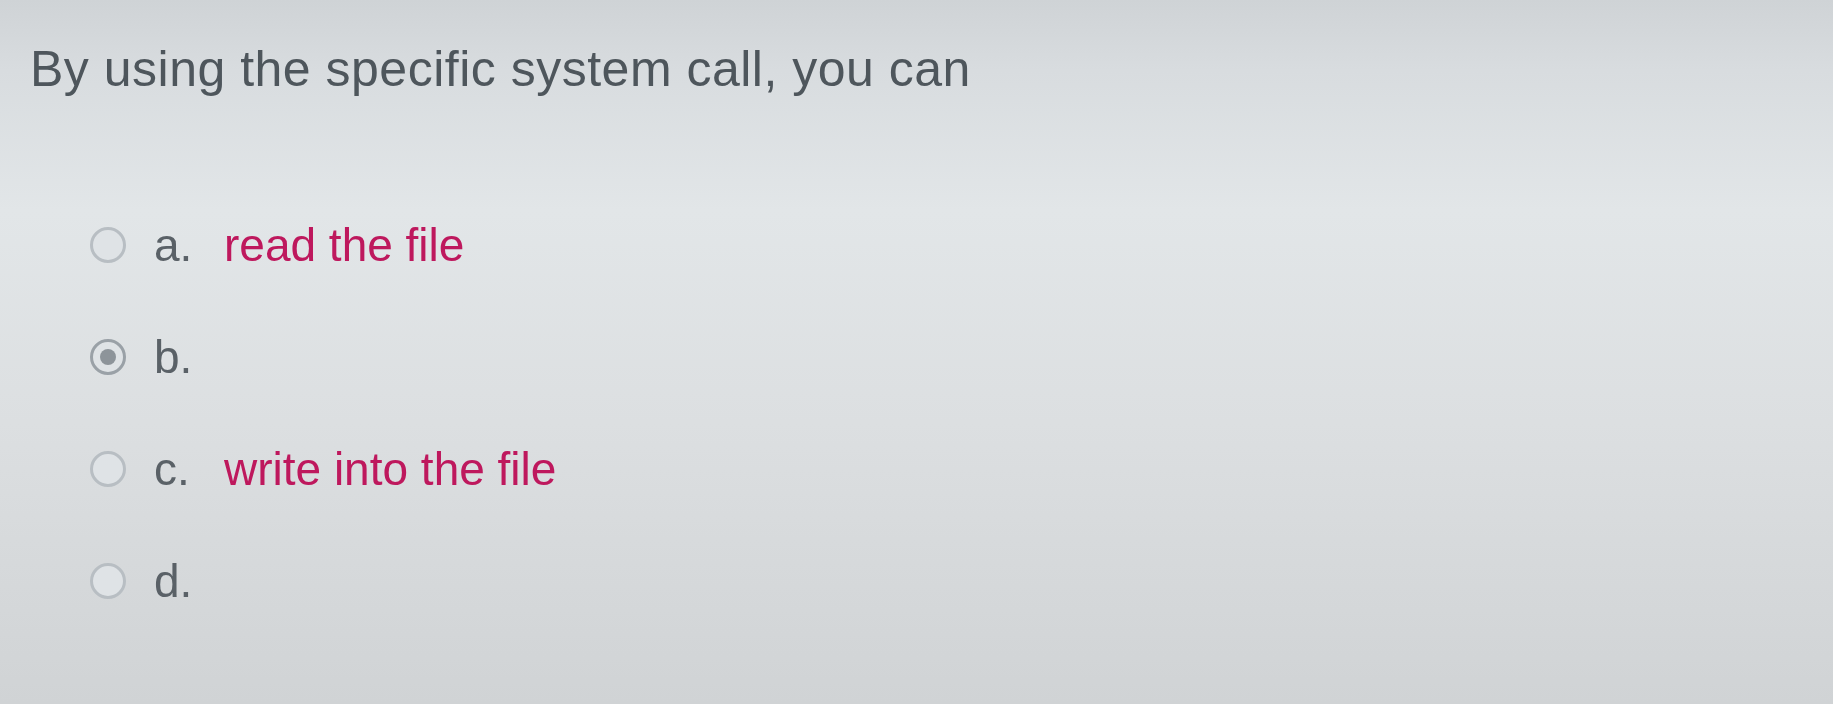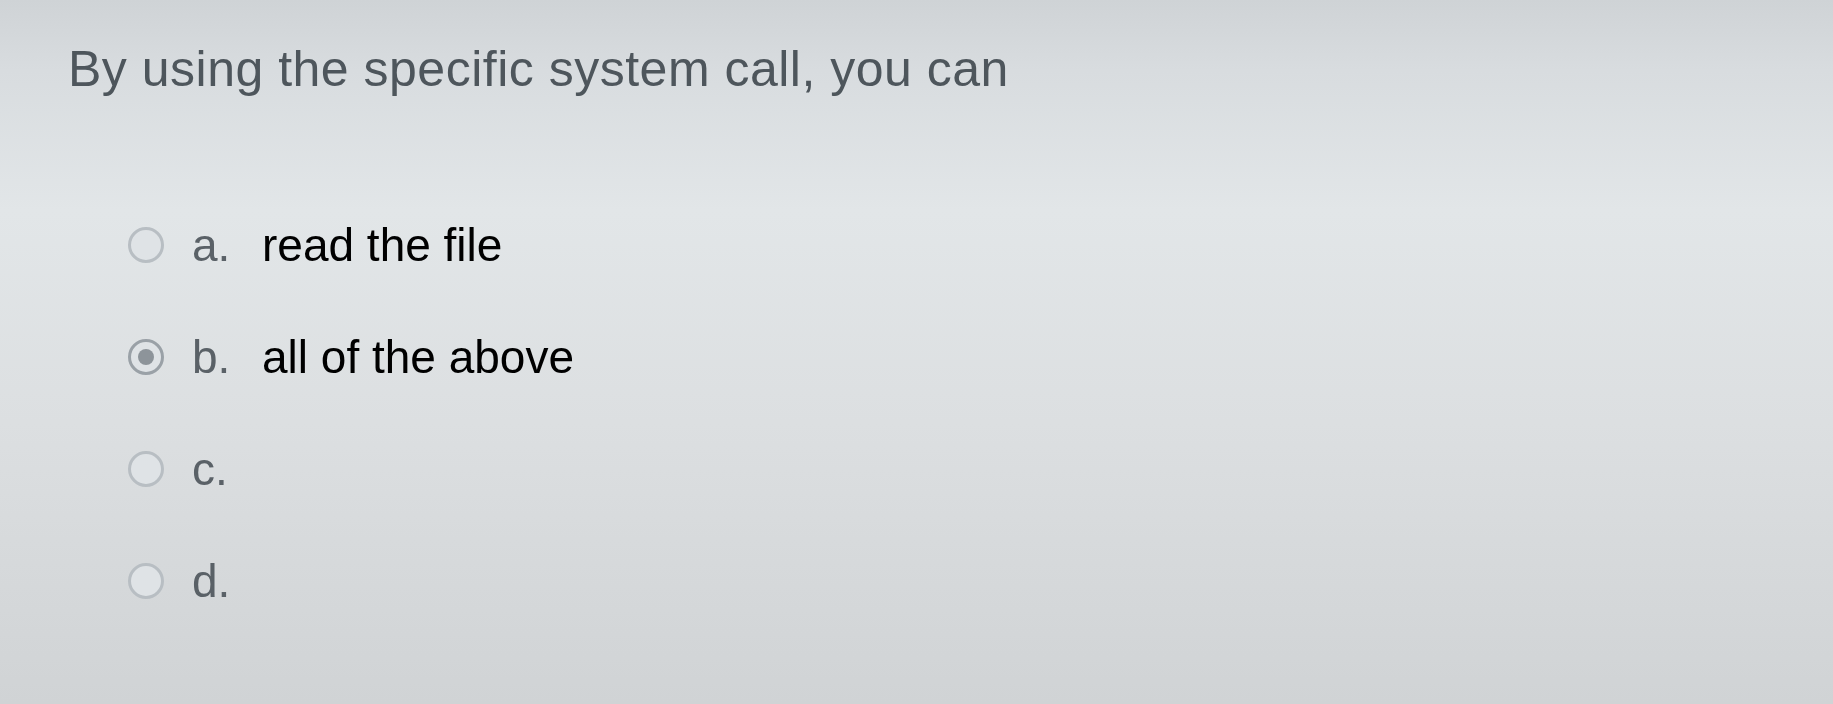--- a/index.html
+++ b/index.html
@@ -7,22 +7,21 @@
     margin: 0;
     padding: 0;
     width: 1833px;
     height: 704px;
     font-family: Arial, Helvetica, sans-serif;
     background: linear-gradient(180deg, #cfd3d6 0%, #d8dcdf 10%, #e2e6e8 30%, #dcdfe1 60%, #d0d3d5 100%);
     color: #4b5257;
     overflow: hidden;
   }
   .container {
-    padding: 40px 30px 30px 24px;
-    margin-left: 44px;
+    padding: 40px 30px 30px 30px;
   }
   .question {
     font-size: 50px;
     font-weight: 400;
     color: #4e565c;
     margin-bottom: 120px;
     letter-spacing: 0.5px;
   }
   .options {
     padding-left: 60px;
@@ -57,46 +56,46 @@
     border-radius: 50%;
     display: block;
   }
   .letter {
     width: 70px;
     text-align: left;
     margin-left: 28px;
     color: #5a6167;
   }
   .opt-text {
-    color: #000000;
+    color: #be185d;
   }
 </style>
 </head>
 <body>
 
 <div class="container">
   <div class="question">By using the specific system call, you can</div>
 
   <div class="options">
 
     <div class="option-row">
       <span class="radio"></span>
       <span class="letter">a.</span>
       <span class="opt-text">read the file</span>
     </div>
 
     <div class="option-row">
       <span class="radio selected"></span>
       <span class="letter">b.</span>
-      <span class="opt-text">all of the above</span>
     </div>
 
     <div class="option-row">
       <span class="radio"></span>
       <span class="letter">c.</span>
+      <span class="opt-text">write into the file</span>
     </div>
 
     <div class="option-row">
       <span class="radio"></span>
       <span class="letter">d.</span>
     </div>
 
   </div>
 </div>
 

